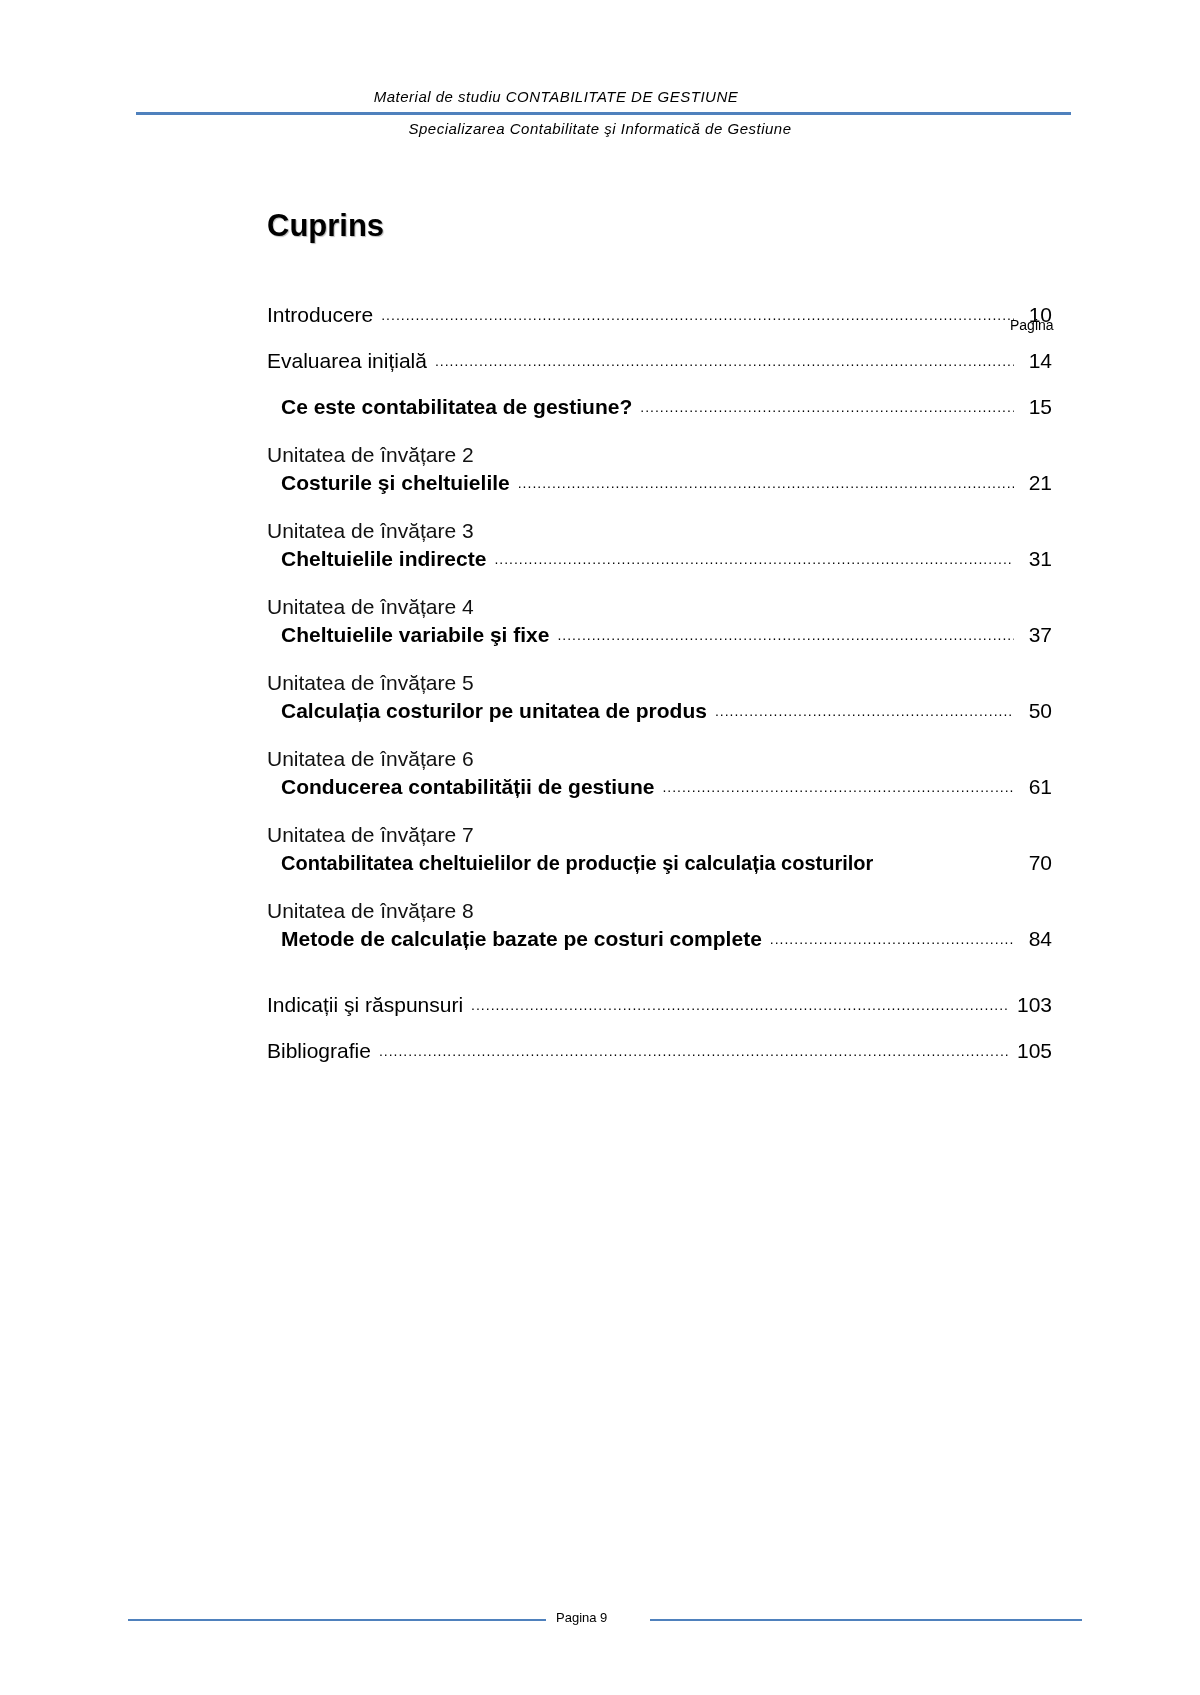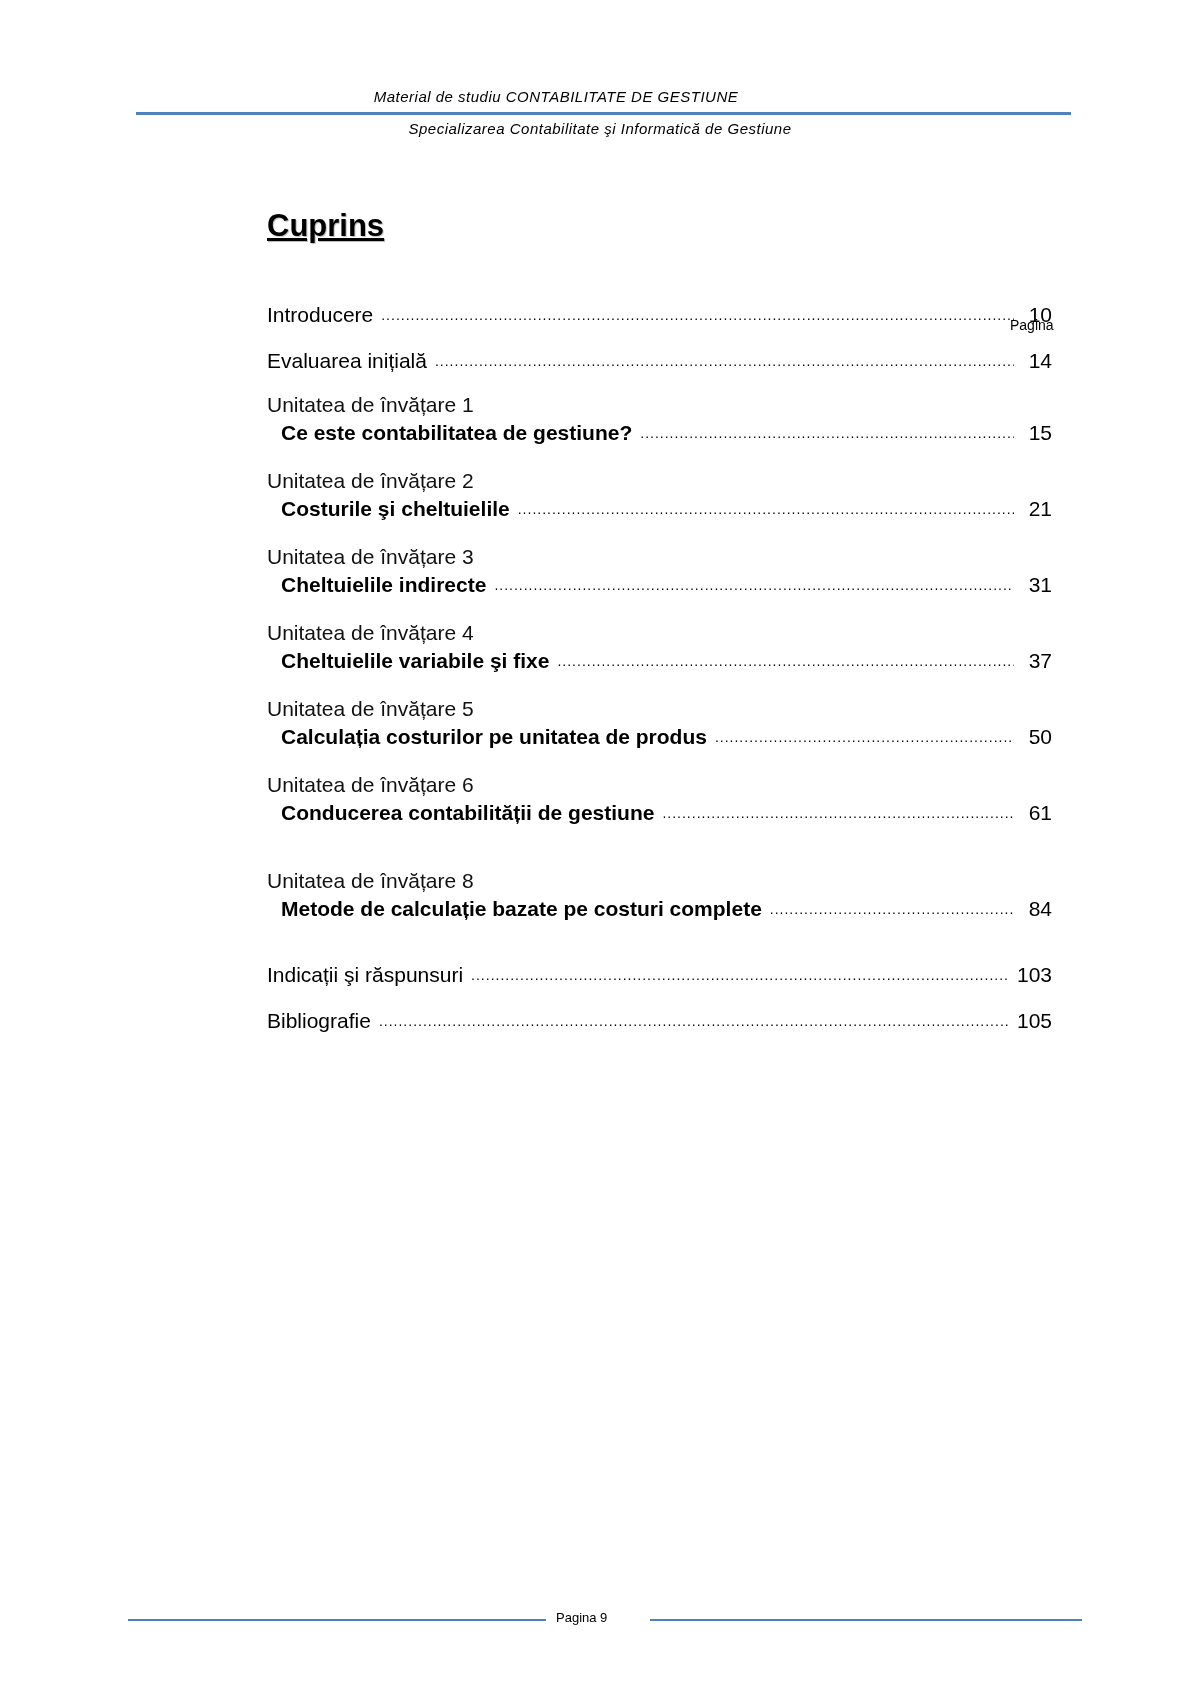--- a/index.html
+++ b/index.html
@@ -4,21 +4,21 @@
 <style>
   html, body { margin: 0; padding: 0; background: #ffffff; }
   body { width: 1200px; height: 1695px; position: relative; overflow: hidden;
          font-family: "Liberation Sans", sans-serif; color: #000; }
   .hdr-top { position: absolute; top: 88px; left: 0; width: 1112px; text-align: center;
              font-style: italic; font-size: 15px; letter-spacing: 0.5px; }
   .hdr-line { position: absolute; top: 112px; left: 136px; width: 935px; height: 3px; background: #4f81bd; }
   .hdr-sub { position: absolute; top: 120px; left: 0; width: 1200px; text-align: center;
              font-style: italic; font-size: 15px; letter-spacing: 0.5px; }
   .title { position: absolute; top: 208px; left: 267px; font-size: 31px; font-weight: bold;
-           text-shadow: 1px 1px 1px #bbb; text-decoration: underline; }
+           text-shadow: 1px 1px 1px #bbb; }
   .pagina-label { position: absolute; top: 281px; left: 1010px; font-size: 14px; margin-top: 36px; }
   .toc { position: absolute; top: 300px; left: 267px; width: 785px; }
   .entry { margin-bottom: 0; }
   .unit-label { font-size: 21px; line-height: 26px; height: 26px; color: #111; }
   .row { display: flex; align-items: flex-start; font-size: 21px; line-height: 30px; height: 30px; }
   .row .txt { white-space: nowrap; }
   .row.bold .txt { font-weight: bold; margin-left: 14px; }
   .row .dots { flex: 1; overflow: hidden; white-space: nowrap; margin: 0 8px; font-size: 14px;
                letter-spacing: 1px; color: #000; }
   .row .dots::after { content: "........................................................................................................................................................................................................................................................................"; }
@@ -54,21 +54,20 @@
   <div class="entry">
     <div class="row">
       <span class="txt">Evaluarea inițială</span>
       <span class="dots"></span>
       <span class="num">14</span>
     </div>
   </div>
   <div class="gap-simple"></div>
 
   <div class="entry">
-    <div class="unit-label">Unitatea de învățare 1</div>
     <div class="row bold">
       <span class="txt">Ce este contabilitatea de gestiune?</span>
       <span class="dots"></span>
       <span class="num">15</span>
     </div>
   </div>
   <div class="gap-unit"></div>
 
   <div class="entry">
     <div class="unit-label">Unitatea de învățare 2</div>
@@ -113,20 +112,28 @@
   <div class="entry">
     <div class="unit-label">Unitatea de învățare 6</div>
     <div class="row bold">
       <span class="txt">Conducerea contabilității de gestiune</span>
       <span class="dots"></span>
       <span class="num">61</span>
     </div>
   </div>
   <div class="gap-unit"></div>
 
+  <div class="entry">
+    <div class="unit-label">Unitatea de învățare 7</div>
+    <div class="row bold nodots">
+      <span class="txt" style="font-size:20px;">Contabilitatea cheltuielilor de producție şi calculația costurilor</span>
+      <span class="dots" style="margin:0 4px;"></span>
+      <span class="num" style="font-weight:normal;">70</span>
+    </div>
+  </div>
   <div class="gap-unit"></div>
 
   <div class="entry">
     <div class="unit-label">Unitatea de învățare 8</div>
     <div class="row bold">
       <span class="txt">Metode de calculație bazate pe costuri complete</span>
       <span class="dots"></span>
       <span class="num" style="font-weight:normal;">84</span>
     </div>
   </div>

